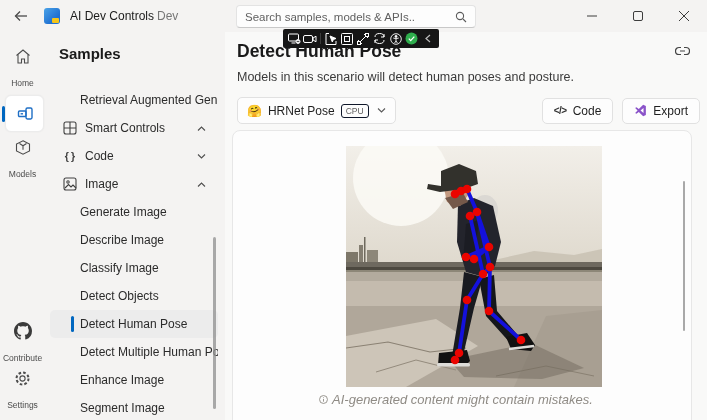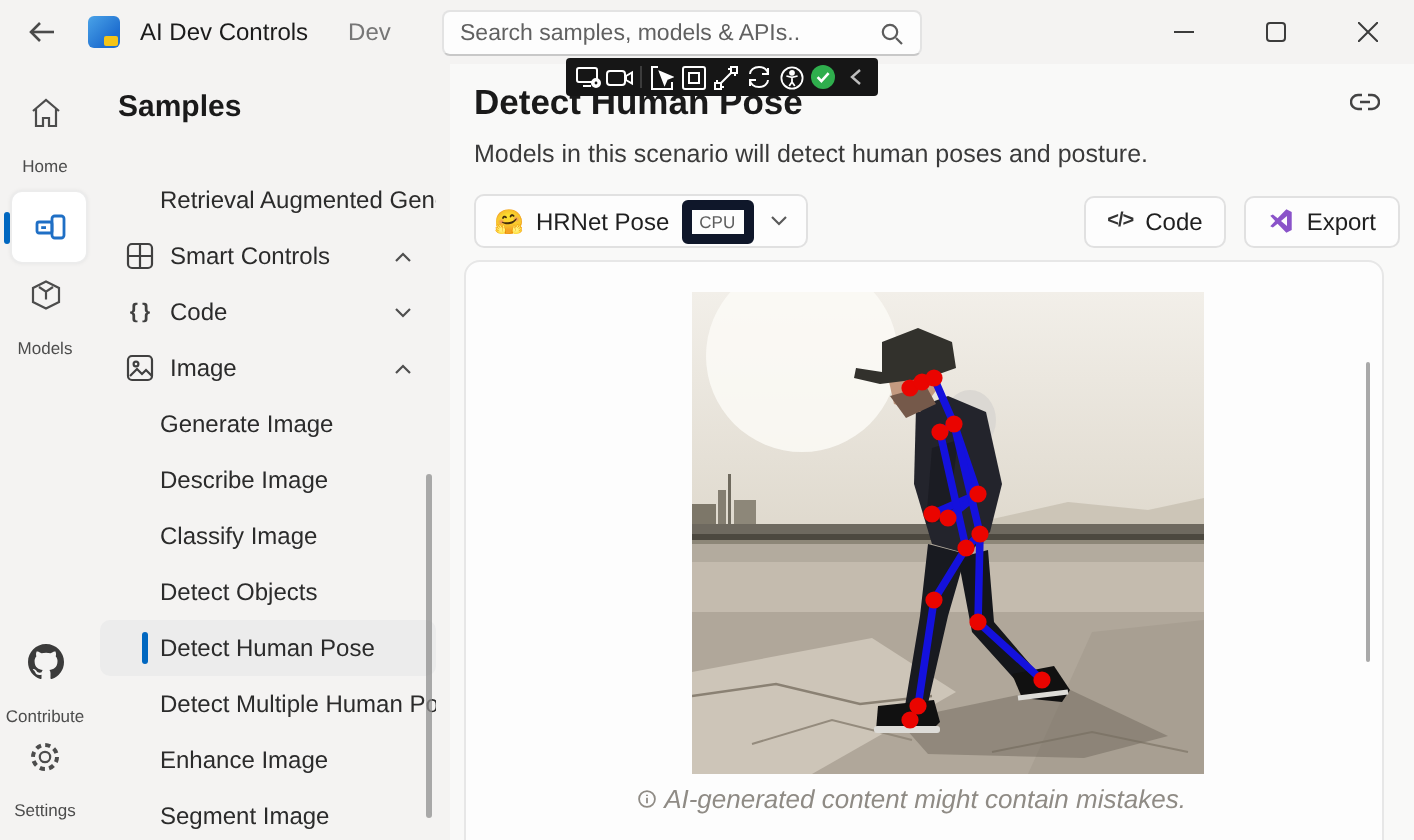--- a/index.html
+++ b/index.html
@@ -11,22 +11,22 @@
   }
   svg { display:block; }
 
   
   .titlebar { height:32px; display:flex; align-items:center; position:relative; }
   .back-btn { width:30px; height:24px; margin-left:6px; display:flex; align-items:center; justify-content:center; border-radius:4px; cursor:pointer; color:#4a4a4a; }
   .app-icon { width:16px; height:16px; margin-left:8px; border-radius:3px;
     background:linear-gradient(135deg,#4aa3e8 0%,#1f6fd0 70%); position:relative; overflow:hidden; }
   .app-icon::after { content:""; position:absolute; right:1px; bottom:1px; width:7px; height:5px; background:#f5c518; border-radius:1px; }
   .app-title { margin-left:10px; font-size:12px; color:#1b1b1b; white-space:nowrap; }
-  .app-title .suffix { color:#767676; margin-left:20px; }
-  .searchbox { position:absolute; left:221px; top:5px; width:240px; height:23px;
+  .app-title .suffix { color:#767676; margin-left:3px; }
+  .searchbox { position:absolute; left:236px; top:5px; width:240px; height:23px;
     background:#fdfdfd; border:1px solid #e3e3e3; border-bottom-color:#c8c8c8; border-radius:4px;
     display:flex; align-items:center; padding:0 8px; cursor:text; }
   .searchbox .ph { flex:1; font-size:11.5px; color:#616161; white-space:nowrap; overflow:hidden; }
   .win-controls { margin-left:auto; display:flex; height:32px; }
   .win-btn { width:46px; height:32px; display:flex; align-items:center; justify-content:center; color:#3c3c3c; cursor:pointer; }
 
   
   .capture-toolbar { position:absolute; left:283px; top:29px; width:156px; height:19px; z-index:50;
     background:#161616; border-radius:2px; display:flex; align-items:center; padding:0 4px; gap:2px; }
   .cap-icon { width:16px; height:16px; display:flex; align-items:center; justify-content:center; cursor:pointer; }
@@ -60,21 +60,21 @@
   .main { flex:1; background:#f9f9f8; position:relative; padding-left:12px; }
   .title-row { display:flex; align-items:center; margin-top:8px; padding-right:12px; }
   .page-title { font-size:17.5px; font-weight:700; color:#1a1a1a; }
   .link-btn { margin-left:auto; width:26px; height:22px; display:flex; align-items:center; justify-content:center; color:#444; border-radius:4px; cursor:pointer; }
   .desc { margin-top:8px; font-size:12.5px; color:#3a3a3a; }
   .controls-row { margin-top:13px; display:flex; align-items:center; padding-right:7px; }
   .model-btn { height:27px; background:#fdfdfd; border:1px solid #e1e1e1; border-radius:5px;
     display:flex; align-items:center; padding:0 9px; gap:6px; cursor:pointer; }
   .model-btn .emoji { font-size:12px; line-height:1; }
   .model-btn .mname { font-size:12px; color:#1f1f1f; }
-  .chip { font-size:8.5px; color:#5d5d5d; border:5px solid #0f172a; border-radius:3px; padding:1px 4px; }
+  .chip { font-size:8.5px; color:#5d5d5d; border:1px solid #0f172a; border-radius:3px; padding:1px 4px; }
   .mchev { color:#5a5a5a; margin-left:2px; }
   .ctl-right { margin-left:auto; display:flex; gap:9px; }
   .btn { height:26px; background:#fdfdfd; border:1px solid #e1e1e1; border-radius:5px;
     display:flex; align-items:center; padding:0 11px; gap:6px; cursor:pointer; font-size:12px; color:#1f1f1f; }
   .code-glyph { font-size:10px; color:#333; letter-spacing:-.5px; font-weight:700; }
 
   
   .card { position:absolute; left:7px; right:15px; top:98px; bottom:-10px;
     background:#fdfdfd; border:1px solid #e7e7e7; border-radius:8px 8px 0 0; }
   .photo-wrap { position:absolute; left:113px; top:15px; width:256px; height:241px; }

